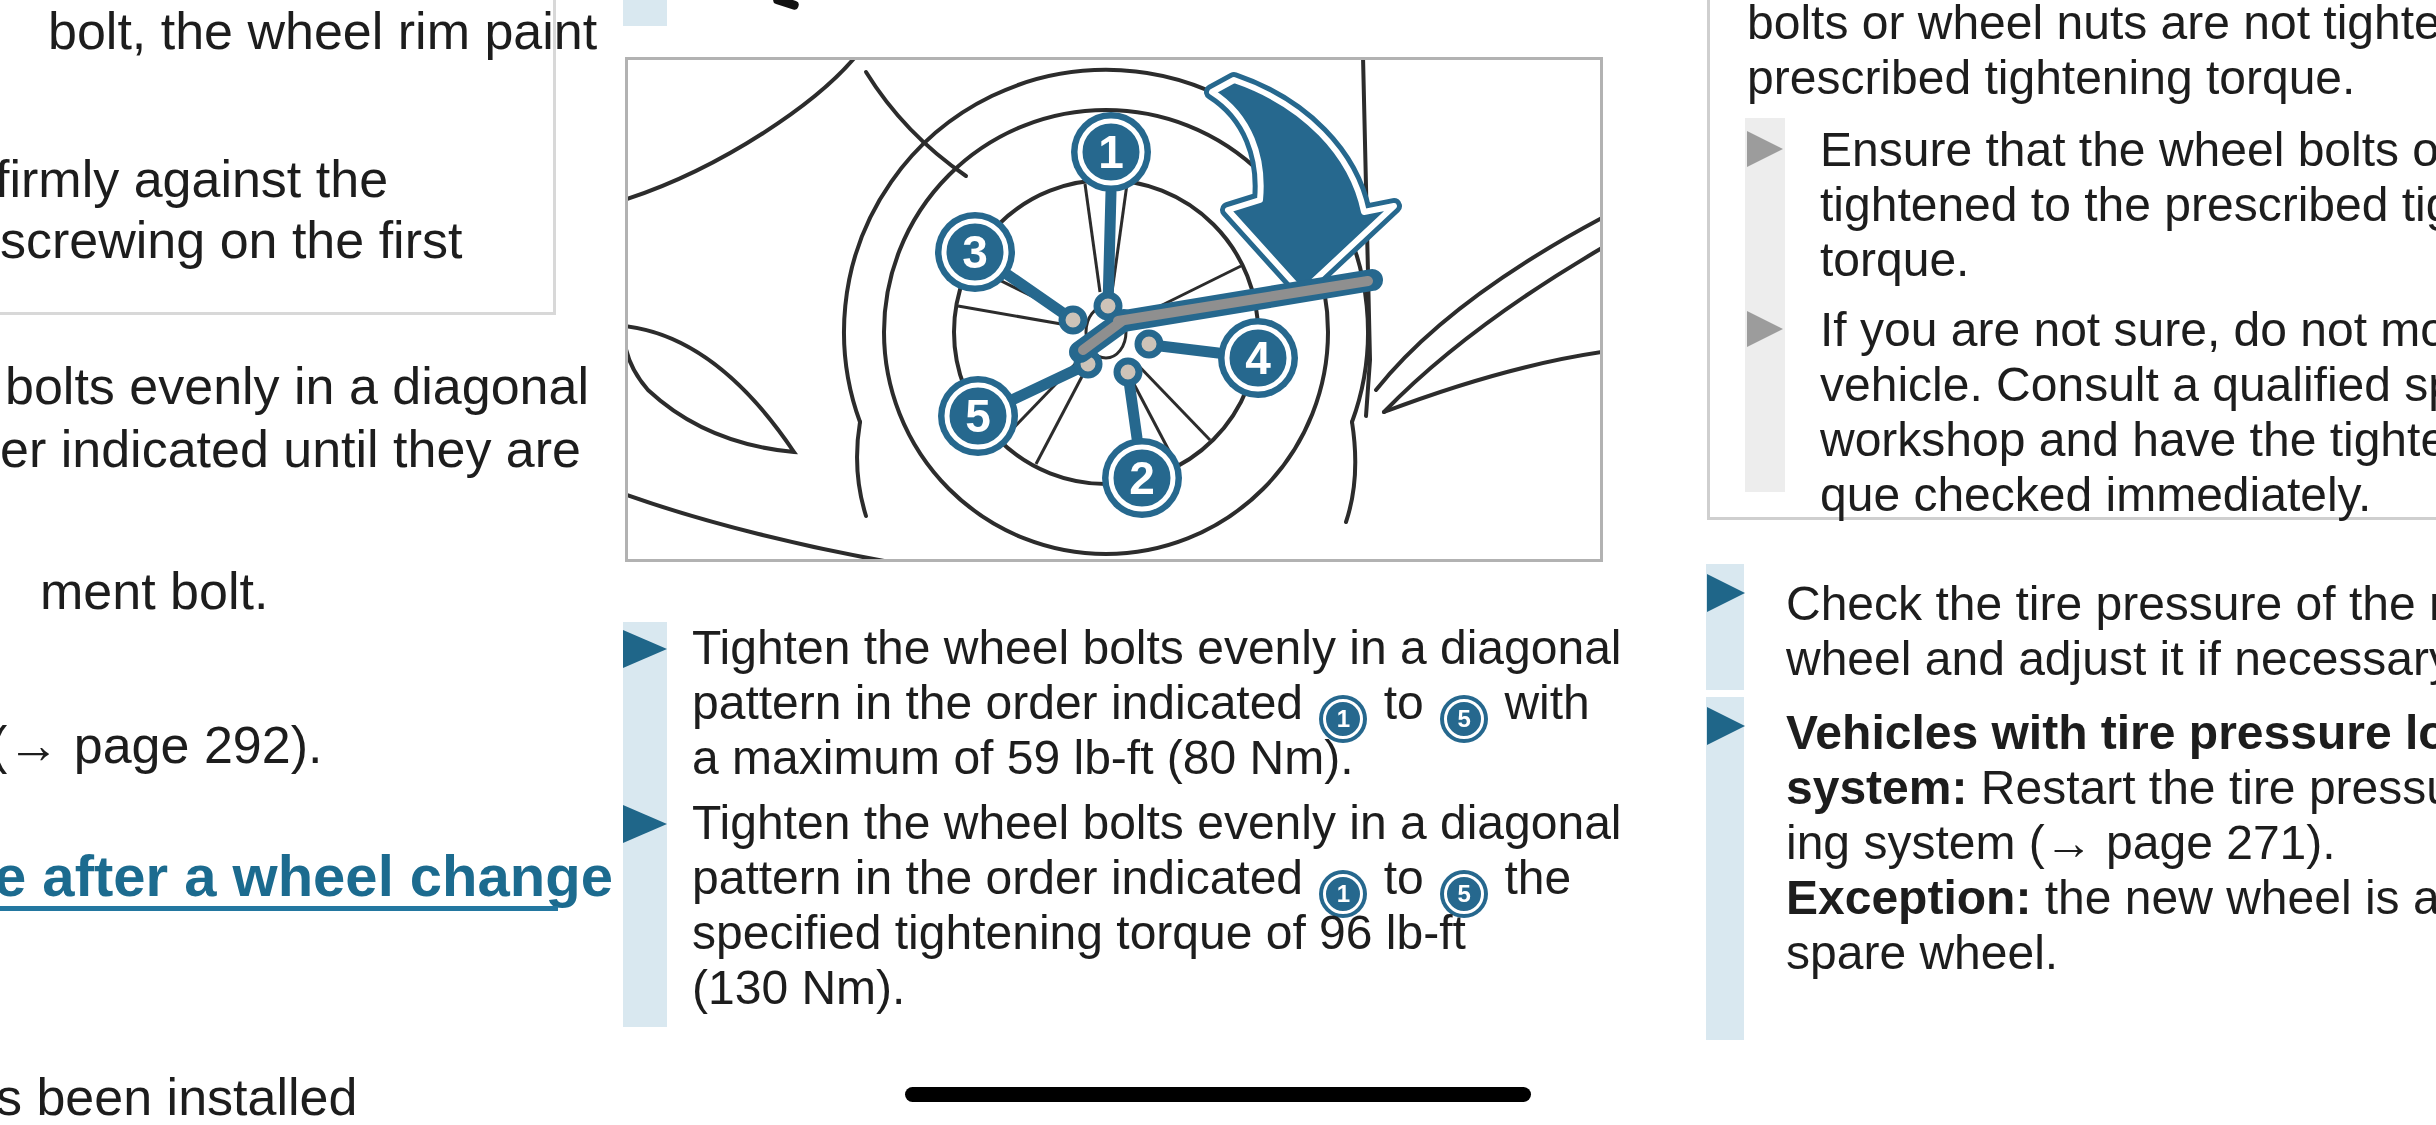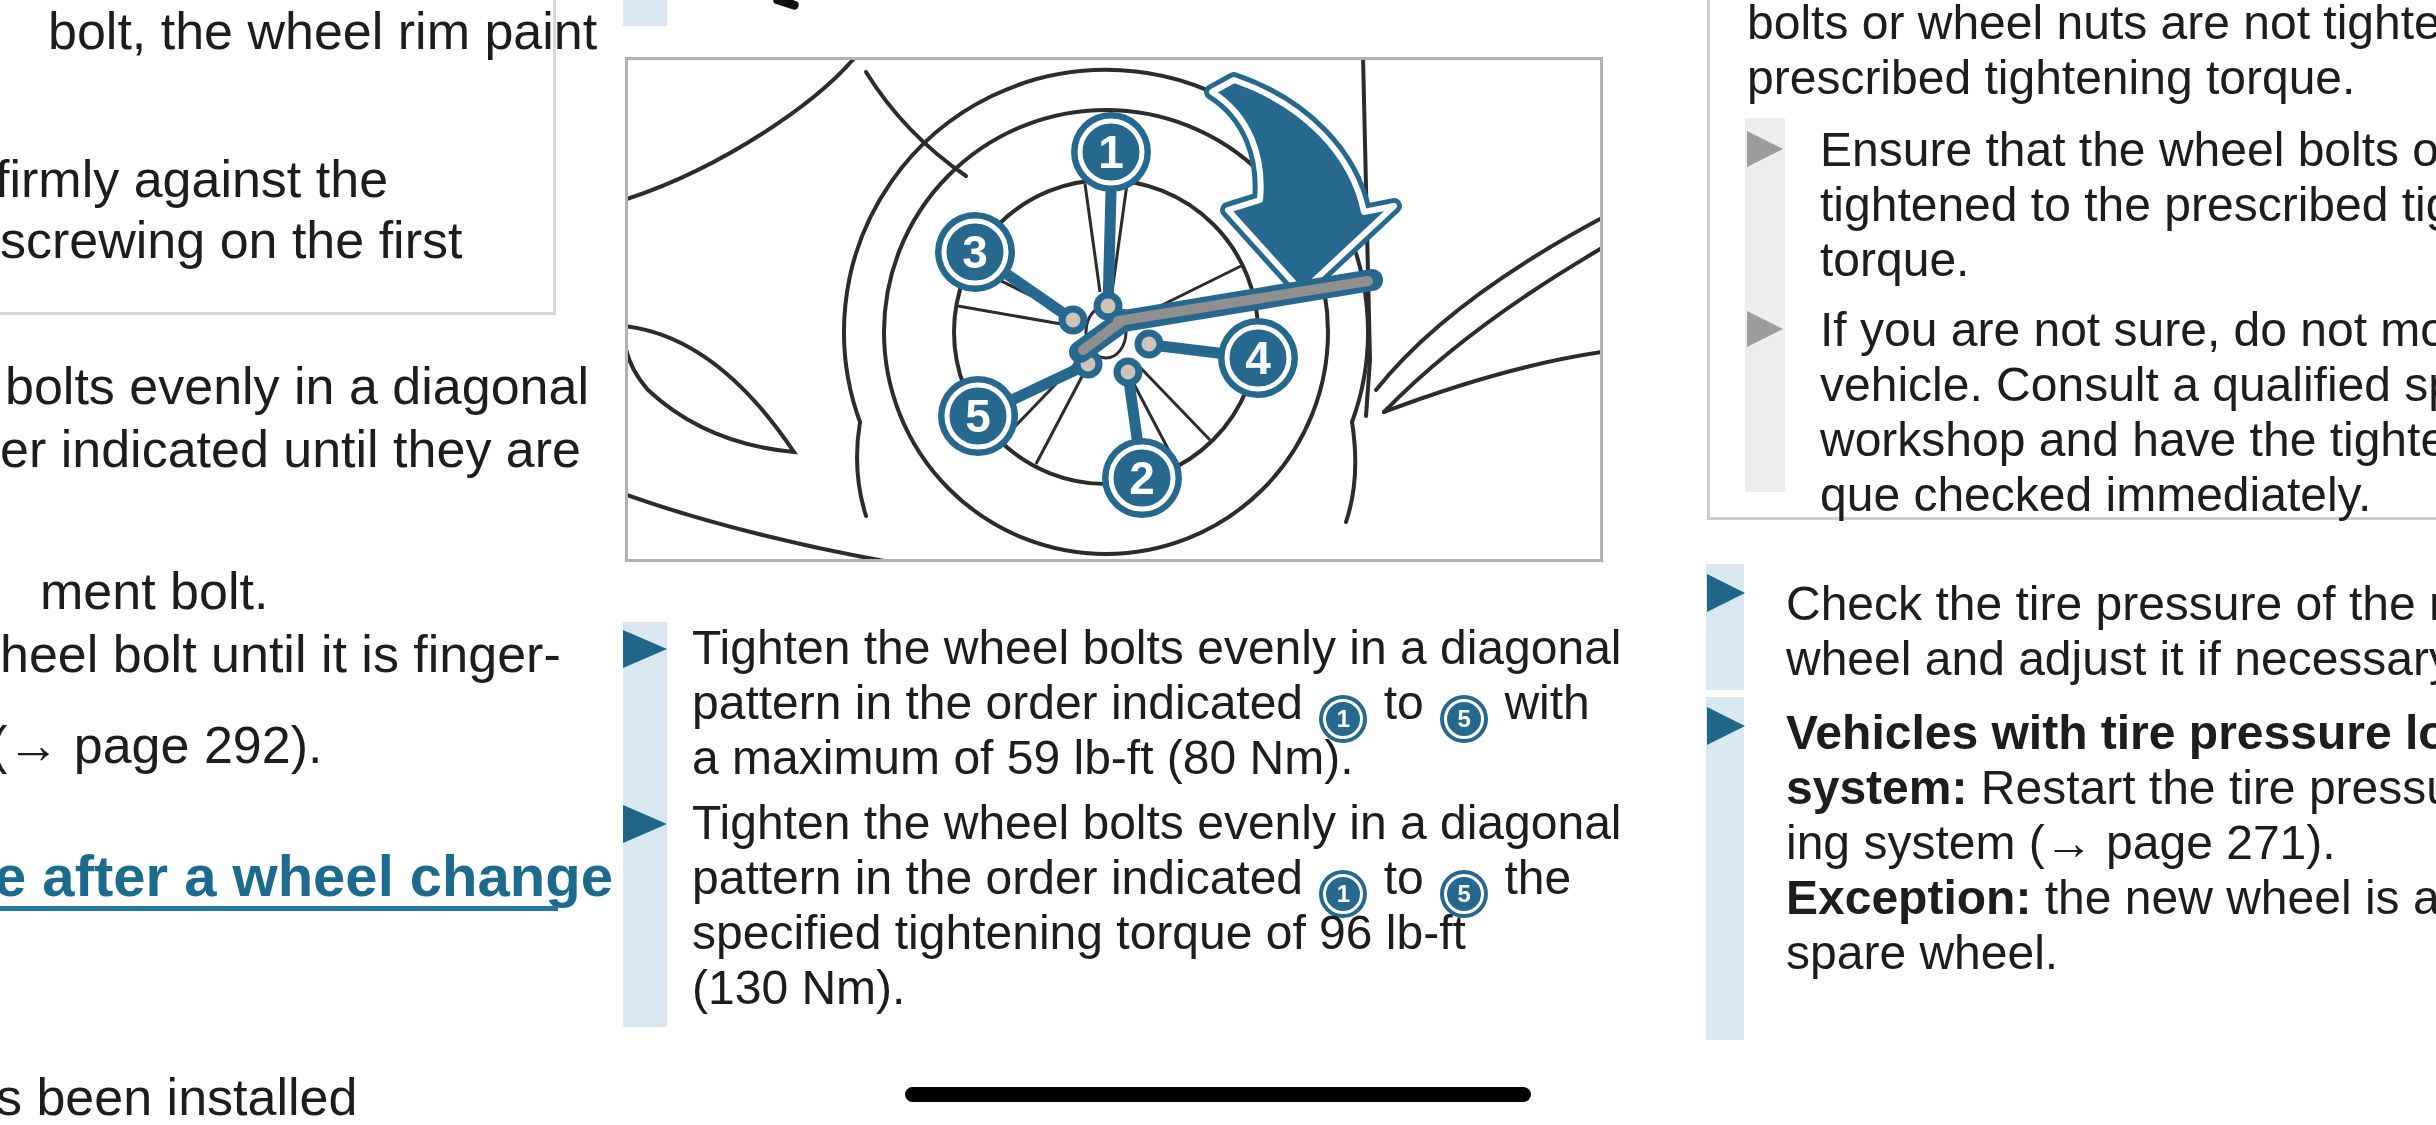--- a/index.html
+++ b/index.html
@@ -46,21 +46,20 @@
   <div class="lbox"></div>
 
   <div class="line left-line" style="left:48px;top:0px;">bolt, the wheel rim paint</div>
   <div class="line left-line" style="left:-5px;top:148px;">firmly against the</div>
   <div class="line left-line" style="left:0px;top:209px;">screwing on the first</div>
 
 
   <div class="line left-line" style="left:5px;top:355px;">bolts evenly in a diagonal</div>
   <div class="line left-line" style="left:0px;top:418px;">er indicated until they are</div>
   <div class="line left-line" style="left:0px;top:560px;margin-left:40px;">ment bolt.</div>
-  <div class="line left-line" style="left:0px;top:623px;">heel bolt until it is finger-</div>
   <div class="line left-line" style="left:-10px;top:714px;">(→ page 292).</div>
 
   <div class="heading" style="left:-6px;top:842px;">e after a wheel change</div>
   <div class="rule" style="left:-10px;top:906px;width:568px;"></div>
 
   <div class="line left-line" style="left:-4px;top:1066px;">s been installed</div>
 
   <div class="stub-blue"></div>
   <div class="stub-frag"></div>
 

